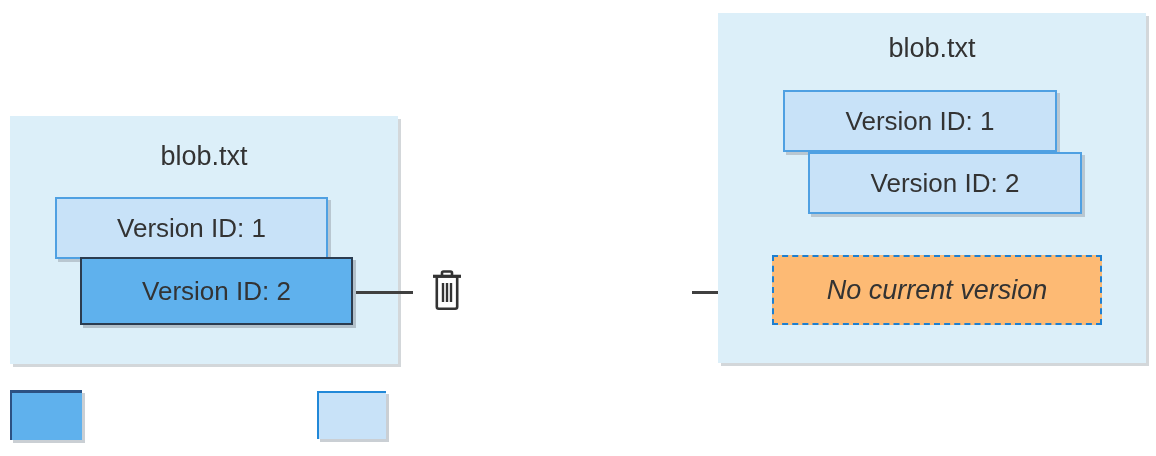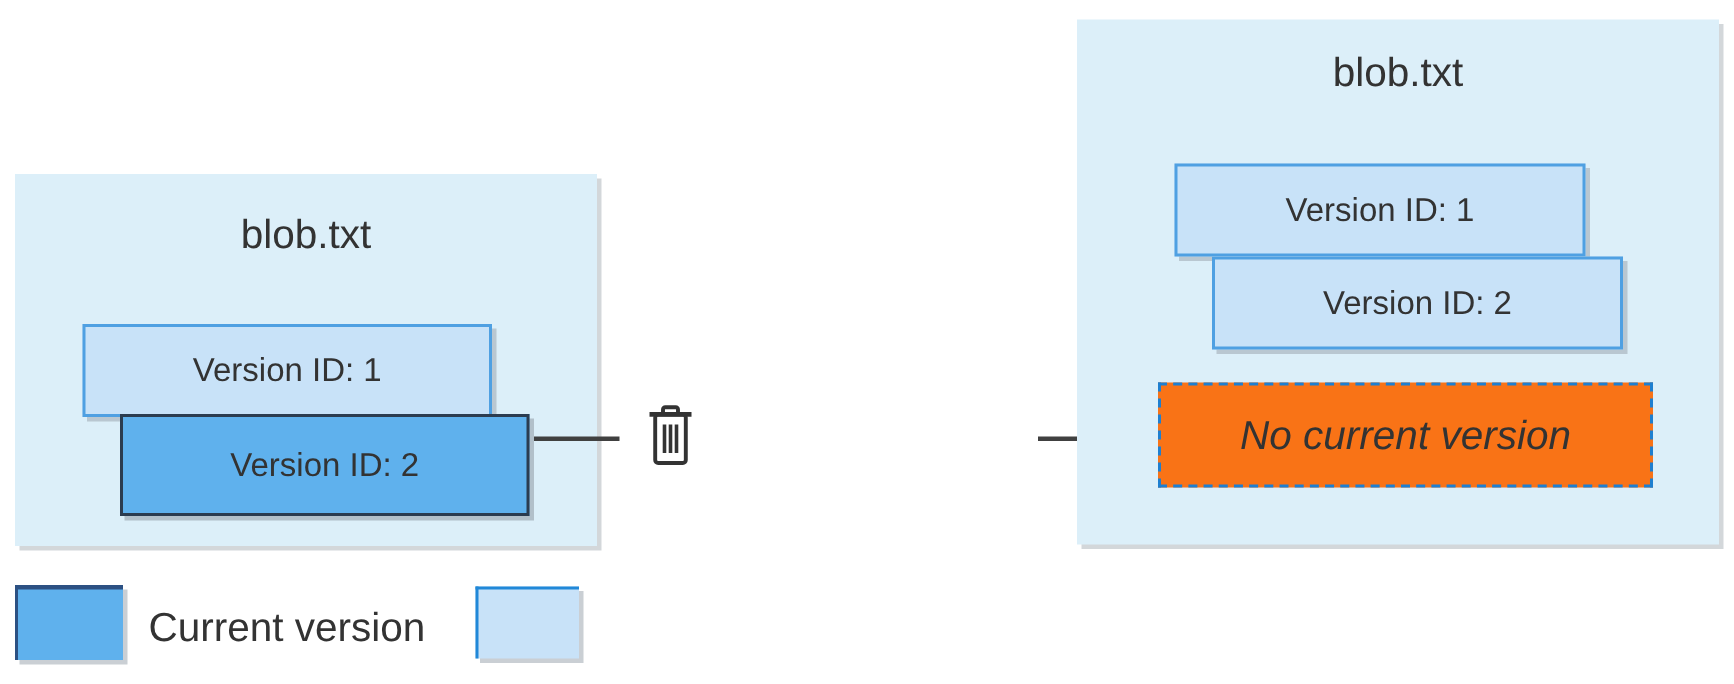--- a/index.html
+++ b/index.html
@@ -20,41 +20,40 @@
   .right-blob{left:718px;top:13px;width:428px;height:350px;}
   .blob-title{
     position:absolute;left:0;width:100%;
     text-align:center;font-size:27px;line-height:30px;
   }
   .left-blob .blob-title{top:25px;}
   .right-blob .blob-title{top:20px;}
   .version-box{
     position:absolute;box-sizing:border-box;
     display:flex;align-items:center;justify-content:center;
-    font-size:22px;
-    margin-top:19px;
+    font-size:26px;
   }
   .previous{
     background:var(--previous-version-fill,#C8E2F8);
     border:2px solid var(--previous-version-border,#4FA0E2);
     box-shadow:3px 3px 0 rgba(150,160,170,0.5);
   }
   .current{
     background:var(--current-version-fill,#5FB1ED);
     border:2px solid var(--current-version-border,#2B3C50);
     box-shadow:3px 3px 0 rgba(150,160,170,0.6);
   }
   .lv1{left:45px;top:81px;width:273px;height:62px;}
   .lv2{left:70px;top:141px;width:273px;height:68px;}
   .rv1{left:65px;top:77px;width:274px;height:62px;}
   .rv2{left:90px;top:139px;width:274px;height:62px;}
   .no-current{
     position:absolute;box-sizing:border-box;
     left:54px;top:242px;width:330px;height:70px;
-    background:#f97316;
+    background:#fdba74;
     border:2px dashed var(--dashed-border,#1E7FD0);
     display:flex;align-items:center;justify-content:center;
     font-size:27px;font-style:italic;
   }
   .connector{
     position:absolute;height:3px;
     background:var(--arrow,#404040);
   }
   .line1{left:356px;top:291px;width:57px;}
   .line2{left:692px;top:291px;width:61px;}
@@ -121,16 +120,15 @@
   <div class="arrowhead"></div>
 
   <section class="blob-container right-blob">
     <div class="blob-title">blob.txt</div>
     <div class="version-box previous rv1">Version ID: 1</div>
     <div class="version-box previous rv2">Version ID: 2</div>
     <div class="no-current">No current version</div>
   </section>
 
   <div class="legend-swatch swatch-current"></div>
-  <div class="legend-label legend-label-current">Current version</div>
   <div class="legend-swatch swatch-previous"></div>
 
 </div>
 
 </body></html>

